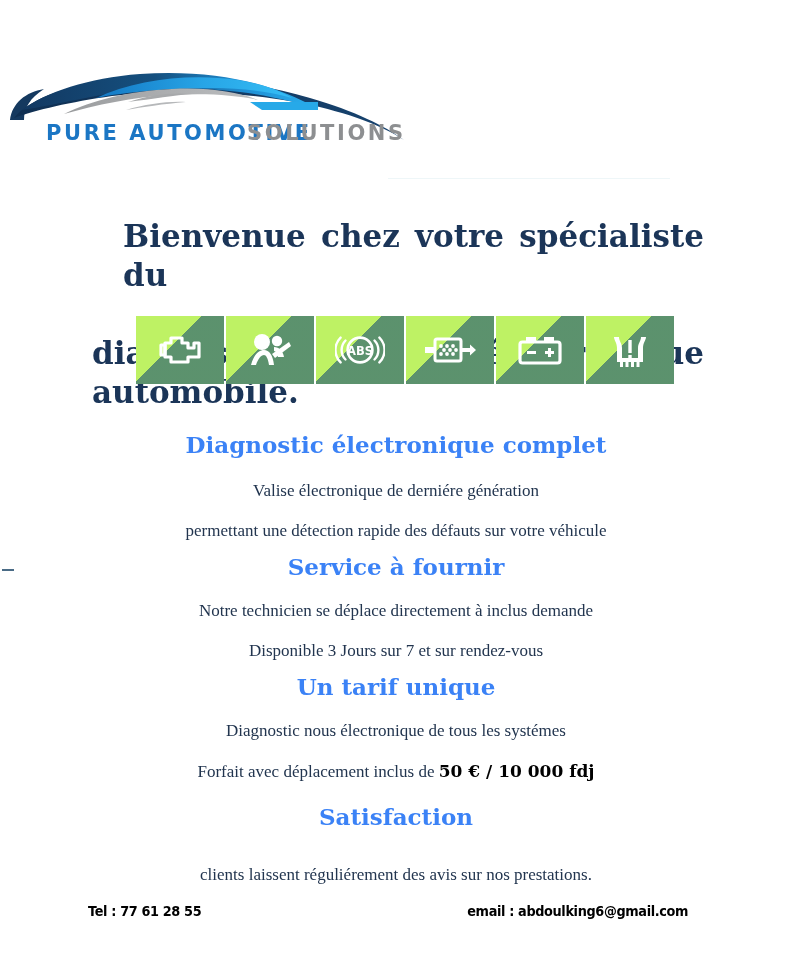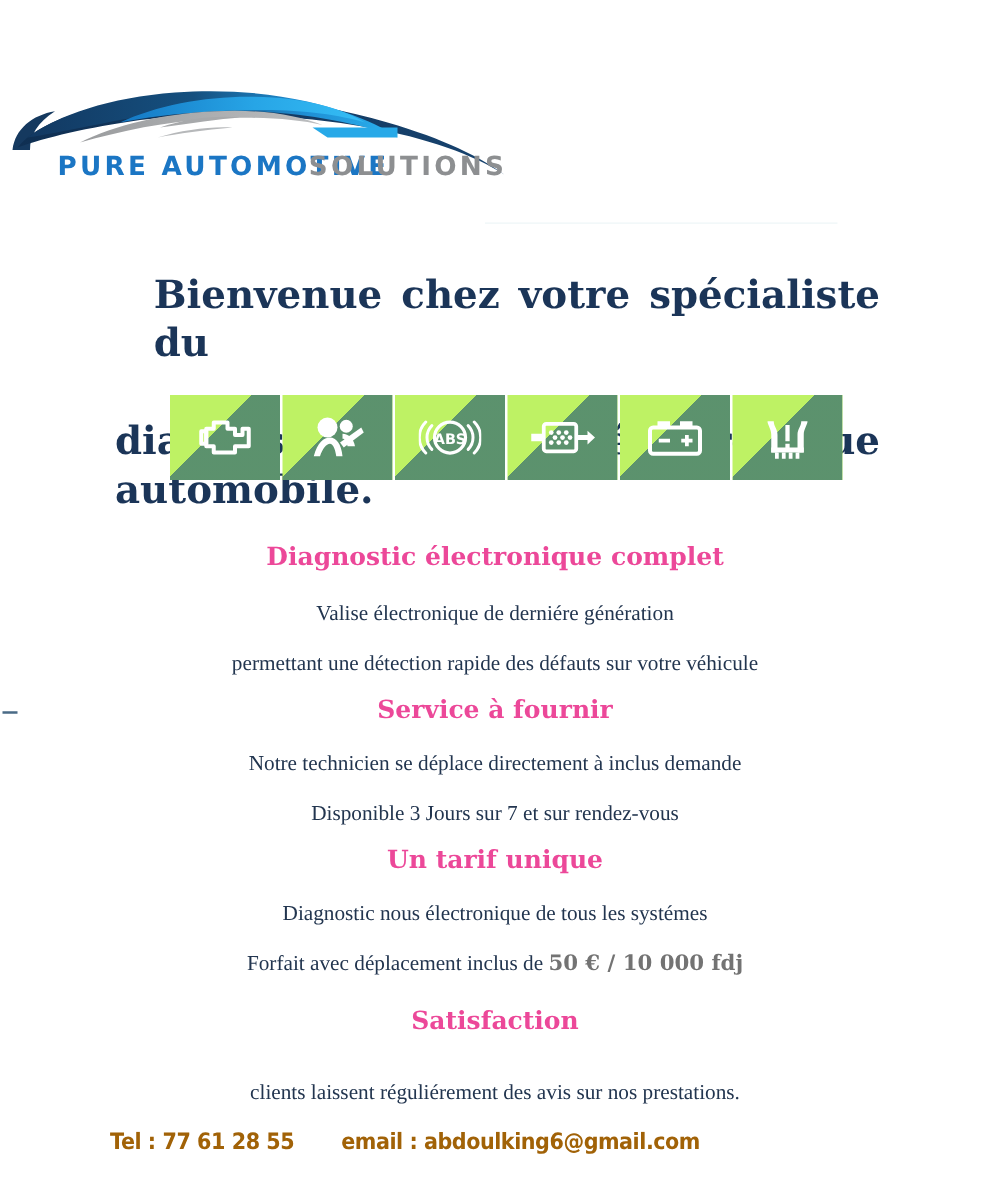--- a/index.html
+++ b/index.html
@@ -114,59 +114,60 @@
   .content {
     position: absolute;
     left: 96px;
     top: 432px;
     width: 600px;
     text-align: center;
   }
   .sec-title {
     font-family: "DejaVu Serif", "Liberation Serif", serif;
     font-weight: 700;
-    font-size: 20px;
-    color: #ec4899;
+    font-size: 23px;
+    color: #3b82f6;
     margin: 0;
     line-height: 26px;
   }
   .sec-line {
     font-family: "Liberation Serif", "DejaVu Serif", serif;
     font-size: 17px;
     color: #22354f;
     margin: 0;
     line-height: 22px;
     white-space: nowrap;
   }
   .price {
     font-family: "DejaVu Serif", "Liberation Serif", serif;
     font-weight: 700;
     font-size: 17px;
-    color: #737373;
+    color: #000000;
   }
 
   .gap-a { height: 22px; }
   .gap-b { height: 18px; }
   .gap-c { height: 20px; }
   .gap-d { height: 12px; }
   .gap-e { height: 21px; }
   .gap-f { height: 16px; }
 
   
   .footer {
     position: absolute;
     left: 88px;
     top: 903px;
     width: 600px;
     display: flex;
+    justify-content: space-between;
     align-items: baseline;
     font-family: "DejaVu Sans", "Liberation Sans", sans-serif;
     font-weight: 700;
-    font-size: 18px;
-    color: #a16207;
+    font-size: 14px;
+    color: #000000;
     letter-spacing: -0.4px;
   }
   .footer .tel { transform: scaleX(0.92); transform-origin: left center; }
   .footer .mail { transform: scaleX(0.92); transform-origin: right center; }
 </style>
 </head>
 <body>
 
 <div class="page">
 

